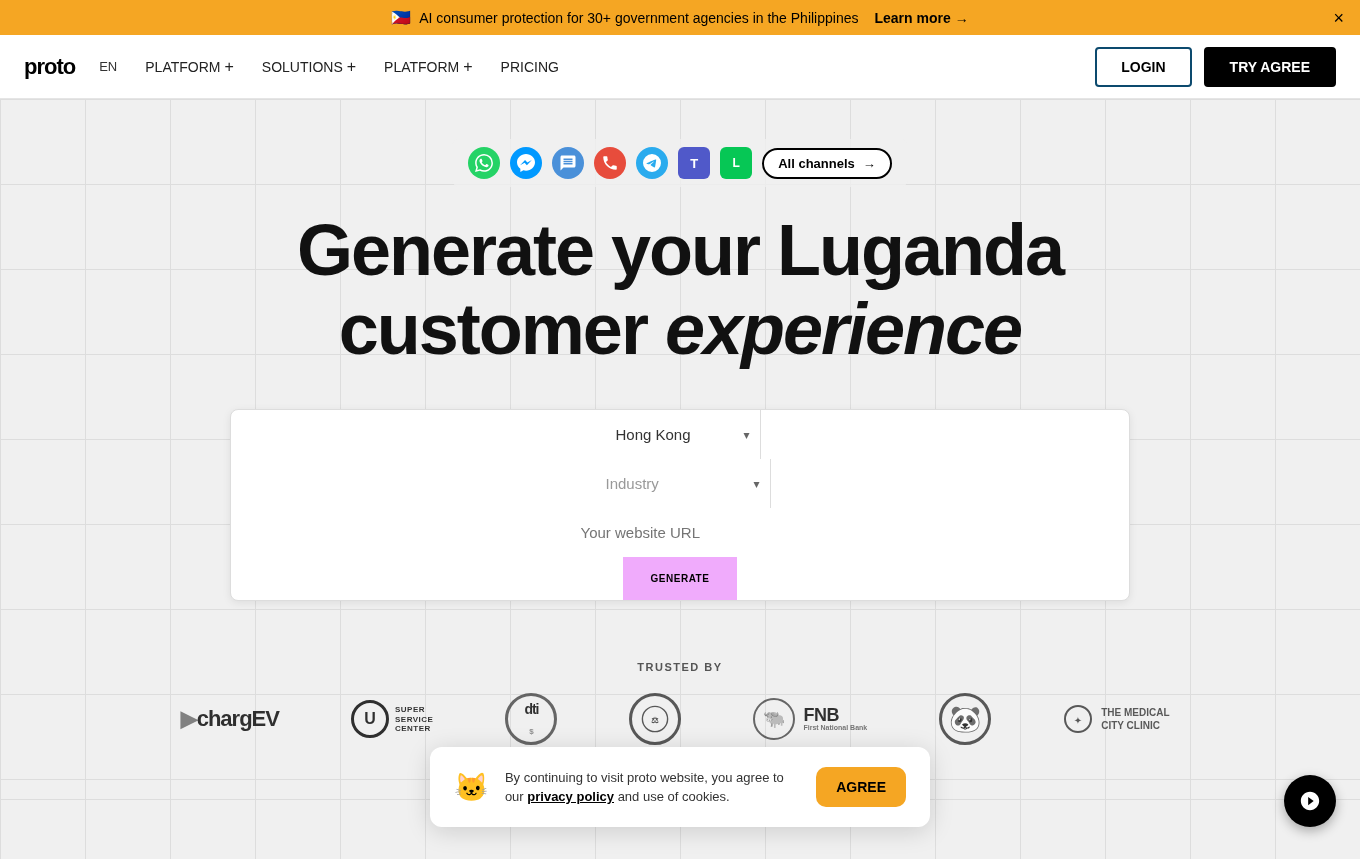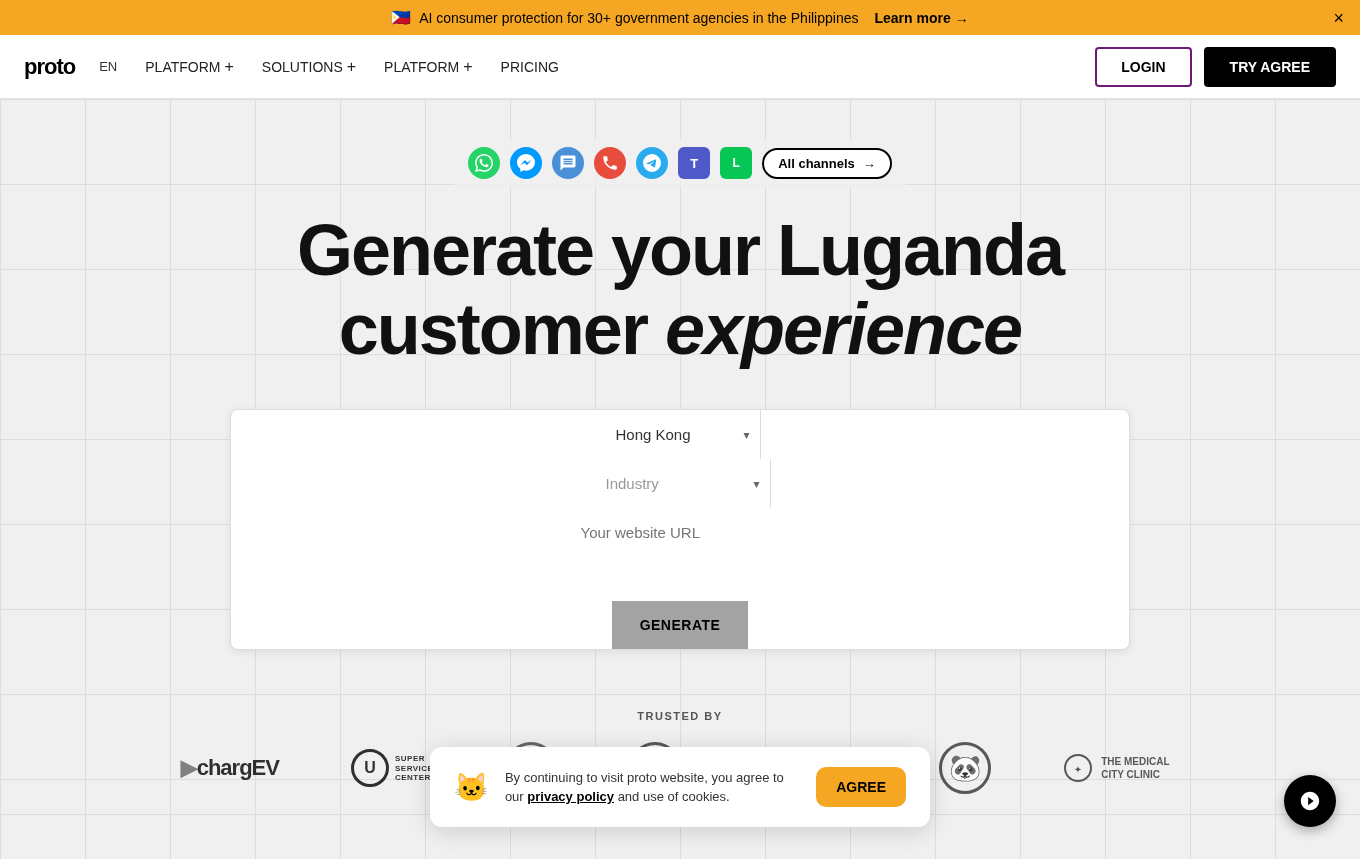--- a/index.html
+++ b/index.html
@@ -91,21 +91,21 @@
       padding: 8px 12px;
     }
     .navbar-actions {
       display: flex;
       align-items: center;
       gap: 12px;
       margin-left: auto;
     }
     .btn-login {
       padding: 10px 24px;
-      border: 2px solid #701a75;
+      border: 2px solid #0c4a6e;
       background: #fff;
       color: #000;
       font-size: 14px;
       font-weight: 600;
       border-radius: 4px;
       cursor: pointer;
     }
     .btn-try-free {
       padding: 10px 24px;
       border: 2px solid #000;
@@ -258,29 +258,28 @@
       flex: 1;
       border: none;
       padding: 16px;
       font-size: 15px;
       color: #404040;
       outline: none;
       background: transparent;
     }
     .btn-generate {
       padding: 16px 28px;
-      background: #a3a3a3;
+      background: #f0abfc;
       color: #000;
       border: none;
-      font-size: 14px;
+      font-size: 10px;
       font-weight: 700;
       cursor: pointer;
       letter-spacing: 0.5px;
       white-space: nowrap;
-      margin-top: 44px;
     }
 
     
     .trusted-section {
       width: 100%;
       display: flex;
       flex-direction: column;
       align-items: center;
       padding: 20px 0;
       position: relative;

